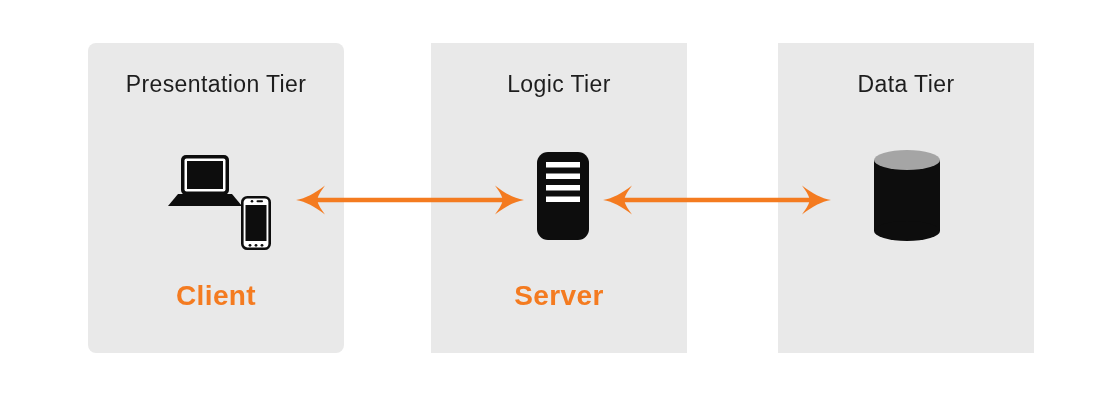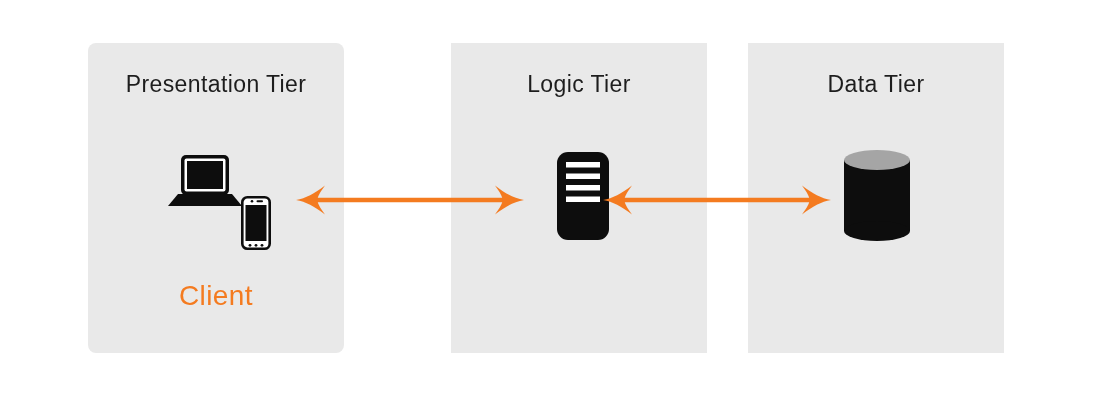--- a/index.html
+++ b/index.html
@@ -21,41 +21,41 @@
     overflow: hidden;
   }
   .panel {
     position: absolute;
     top: 43px;
     width: 256px;
     height: 310px;
     background: var(--panel);
   }
   .panel-1 { left: 88px; border-radius: 8px; }
-  .panel-2 { left: 431px; margin-left: 20px; }
-  .panel-3 { left: 748px; padding-left: 36px; }
+  .panel-2 { left: 431px; }
+  .panel-3 { left: 778px; padding-left: 36px; }
   .tier-title {
     position: absolute;
     top: 28px;
     left: 0;
     width: 100%;
     text-align: center;
     font-size: 23px;
     font-weight: 400;
     letter-spacing: 0.4px;
     color: var(--title);
   }
   .tier-label {
     position: absolute;
     top: 237px;
     left: 0;
     width: 100%;
     text-align: center;
     font-size: 28px;
-    font-weight: 400;
+    font-weight: 700;
     letter-spacing: 0.4px;
     color: var(--accent);
   }
   .icon { position: absolute; color: var(--ink); }
   .laptop-icon   { left: 80px;  top: 112px; }
   .phone-icon    { left: 153px; top: 153px; }
   .server-icon   { left: 106px; top: 109px; }
   .database-icon { left: 96px;  top: 107px; }
   .arrow {
     position: absolute;
@@ -98,20 +98,21 @@
     <div class="tier-title">Logic Tier</div>
     <span class="icon server-icon">
       <svg width="52" height="88" viewBox="0 0 52 88">
         <rect x="0" y="0" width="52" height="88" rx="11" fill="currentColor"></rect>
         <rect x="9" y="10" width="34" height="5.5" fill="#ffffff"></rect>
         <rect x="9" y="21.5" width="34" height="5.5" fill="#ffffff"></rect>
         <rect x="9" y="33" width="34" height="5.5" fill="#ffffff"></rect>
         <rect x="9" y="44.5" width="34" height="5.5" fill="#ffffff"></rect>
       </svg>
     </span>
+    <div class="tier-label">Server</div>
   </section>
 
   <section class="panel panel-3">
     <div class="tier-title">Data Tier</div>
     <span class="icon database-icon">
       <svg width="66" height="92" viewBox="0 0 66 92">
         <rect x="0" y="10" width="66" height="71" fill="currentColor"></rect>
         <ellipse cx="33" cy="81" rx="33" ry="10" fill="currentColor"></ellipse>
         <ellipse cx="33" cy="10" rx="33" ry="10" fill="var(--dbtop)"></ellipse>
       </svg>

